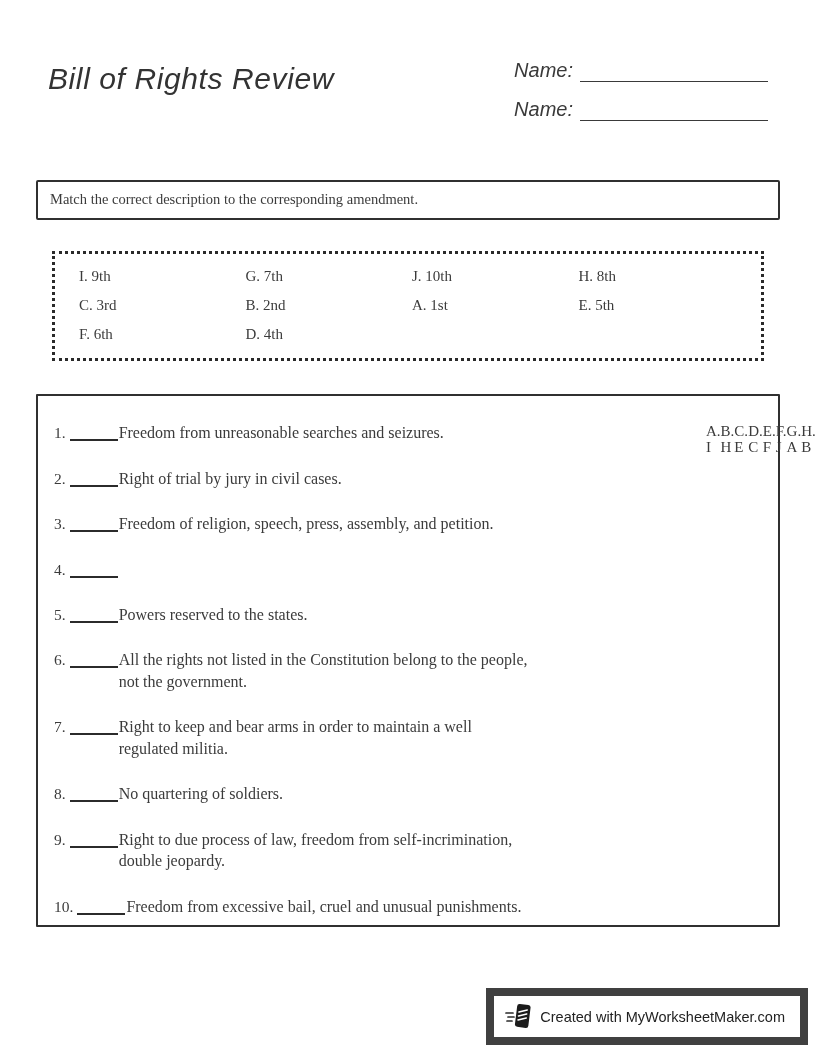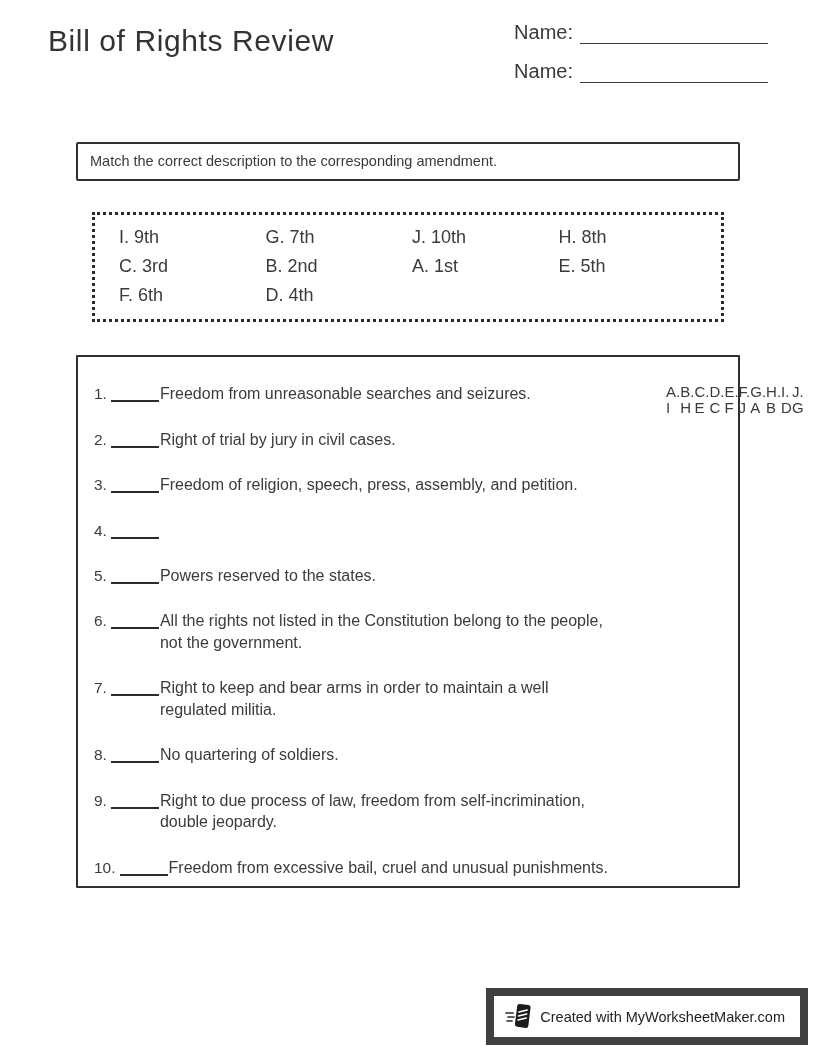--- a/index.html
+++ b/index.html
@@ -9,29 +9,31 @@
     color: #3b3b3b;
   }
   .page {
     position: relative;
     width: 816px;
     height: 1056px;
     background: #ffffff;
     overflow: hidden;
   }
   .content {
-    padding: 0 76px;
+    padding: 0 36px;
+    font-family: Liberation Serif, serif;
   }
 
   
   .header {
     display: flex;
     justify-content: space-between;
     align-items: flex-start;
-    padding: 20px 48px 0 48px;
+    padding: 58px 48px 0 48px;
+    font-style: italic;
   }
   .title {
     font-size: 30px;
     font-weight: 300;
     letter-spacing: 0.6px;
     color: #333333;
     padding-top: 4px;
   }
   .name-date {
     width: 262px;
@@ -68,21 +70,21 @@
   
   .word-bank {
     margin: 31px 16px 0 16px;
     border: 3px dotted #2a2a2a;
     padding: 12px 20px 13px 20px;
     display: grid;
     grid-template-columns: repeat(4, 1fr);
     row-gap: 8px;
   }
   .word-bank-item {
-    font-size: 18px;
+    font-size: 15px;
     line-height: 21px;
     color: #3b3b3b;
     padding-left: 4px;
   }
 
   
   .question-box {
     position: relative;
     margin-top: 33px;
     height: 533px;

